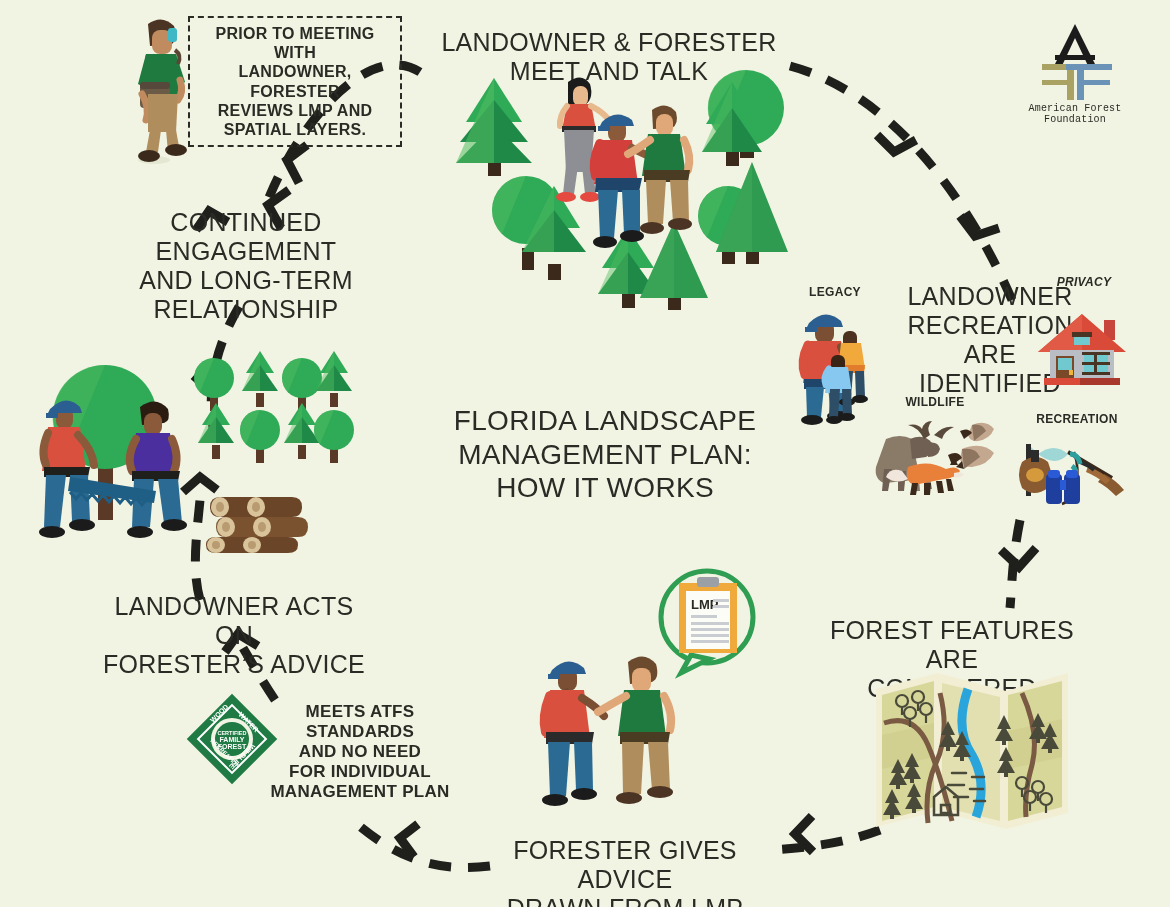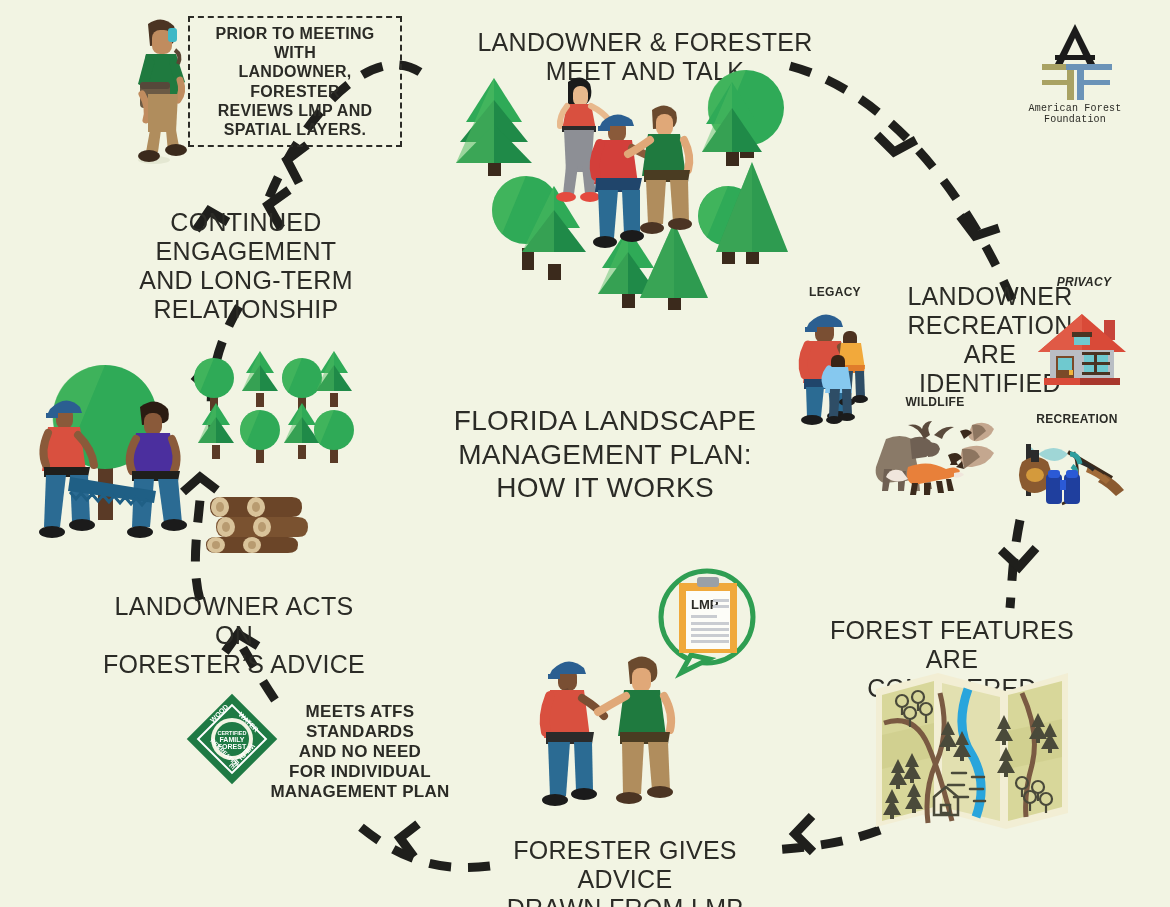--- a/index.html
+++ b/index.html
@@ -99,21 +99,21 @@
       <rect x="22" y="46" width="46" height="6" fill="#a9a263"></rect>
       <rect x="47" y="46" width="7" height="36" fill="#a9a263"></rect>
       <rect x="22" y="62" width="32" height="5" fill="#a9a263"></rect>
       <rect x="46" y="46" width="46" height="6" fill="#6b93b8"></rect>
       <rect x="57" y="46" width="7" height="36" fill="#6b93b8"></rect>
       <rect x="57" y="62" width="33" height="5" fill="#6b93b8"></rect>
     </svg>
     <div class="logo-cap">American Forest Foundation</div>
   </div>
 
-  <div class="abs label t-big" style="left:448px;top:28px;width:394px;">LANDOWNER &amp; FORESTER
+  <div class="abs label t-big" style="left:412px;top:28px;width:394px;">LANDOWNER &amp; FORESTER
 MEET AND TALK</div>
 
   <svg class="abs" style="left:440px;top:70px;width:360px;height:250px;" viewBox="0 0 360 250">
 
     <g>
       <rect x="48" y="88" width="13" height="18" fill="#3b2a1c"></rect>
       <path d="M54 8 L82 52 H26 Z" fill="#2faa57"></path>
       <path d="M54 30 L88 72 H20 Z" fill="#1f8a48"></path>
       <path d="M54 54 L92 93 H16 Z" fill="#1f8a48"></path>
       <path d="M54 8 L54 93 L16 93 Z" fill="#52bd62" opacity=".55"></path>

